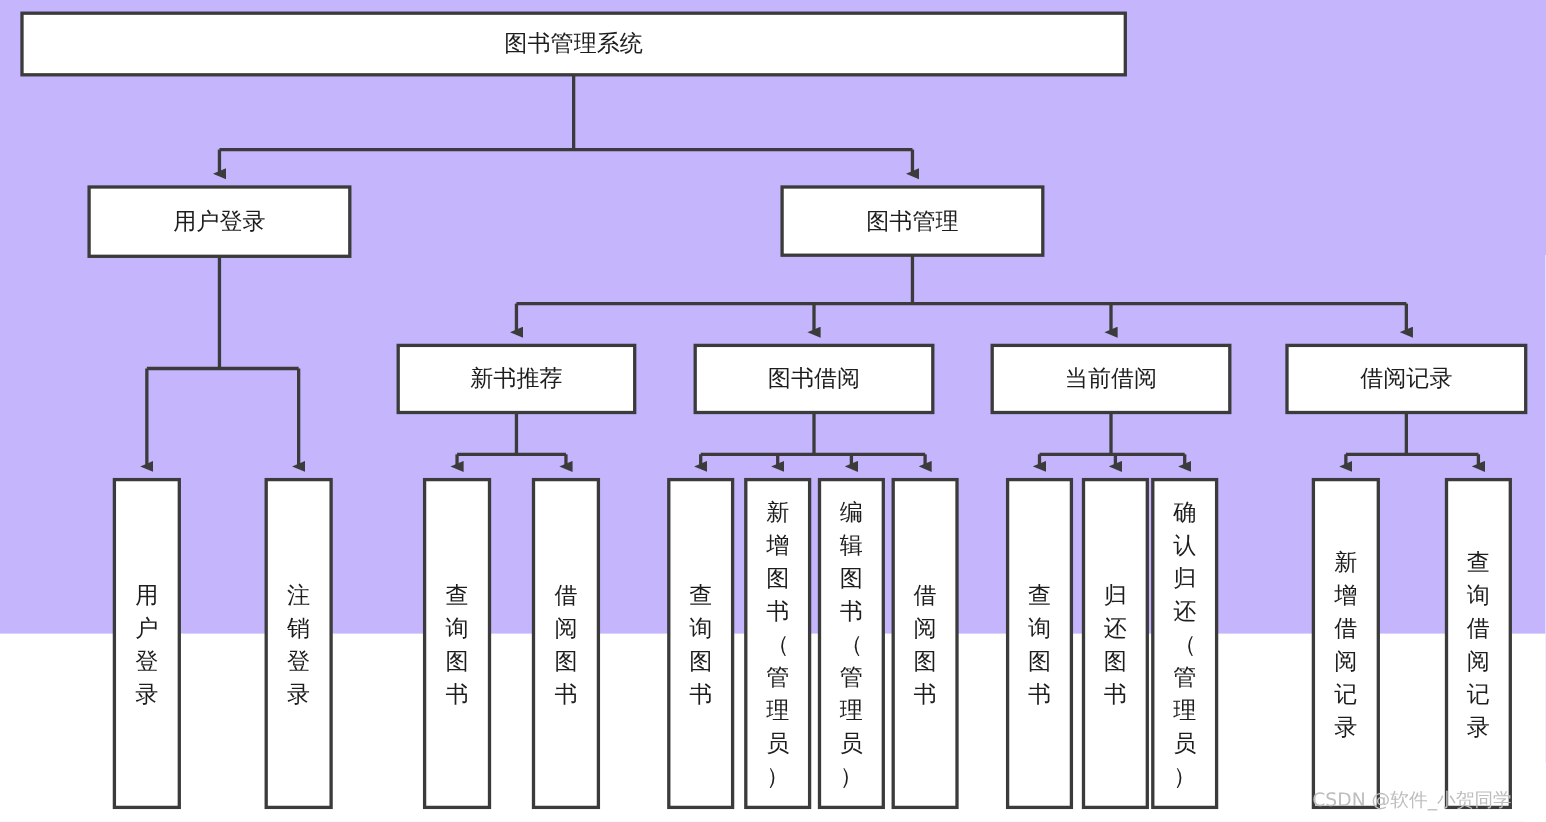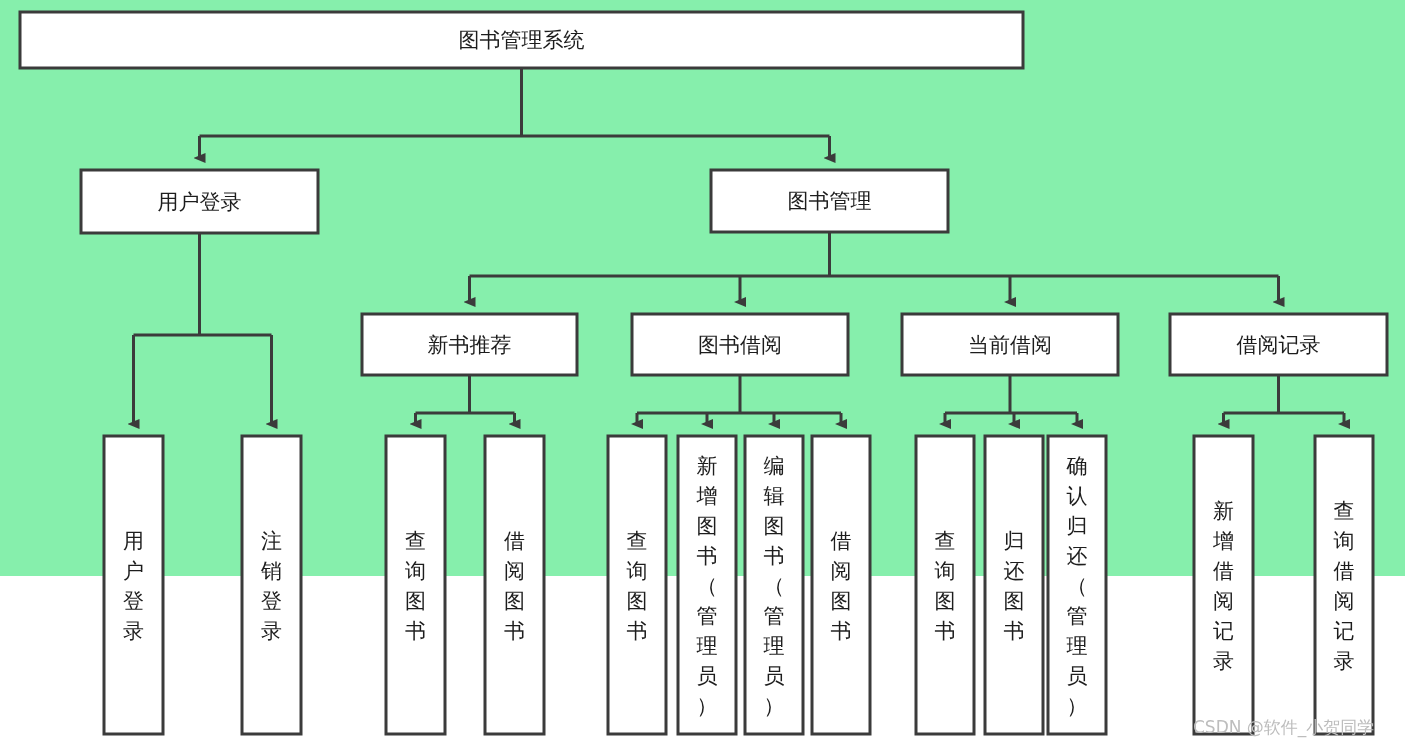--- a/index.html
+++ b/index.html
@@ -1,17 +1,17 @@
 <!DOCTYPE html>
 <html><head>
 <meta charset="utf-8">
 <style>
   html,body{margin:0;padding:0;background:#ffffff;}
   body{width:1405px;height:747px;font-family:"DejaVu Sans","Liberation Sans",sans-serif;overflow:hidden;}
-  #stage{position:relative;width:1405px;height:576px;background:#86efac;}
+  #stage{position:relative;width:1405px;height:576px;background:#c4b5fd;}
   svg{position:absolute;left:0;top:0;}
   .node-rect{fill:#ffffff;stroke:#3b3b3b;stroke-width:3;}
   .edge{stroke:#3b3b3b;stroke-width:3;fill:none;}
   .node-label{fill:#1d1d1d;font-family:"DejaVu Sans","Liberation Sans",sans-serif;font-size:21px;text-anchor:middle;dominant-baseline:middle;}
   .leaf-label{fill:#1d1d1d;font-family:"DejaVu Sans","Liberation Sans",sans-serif;font-size:21px;text-anchor:middle;}
   .watermark{fill:#bdbdbd;font-family:"DejaVu Sans","Liberation Sans",sans-serif;font-size:17px;}
 </style>
 </head>
 <body>
 

